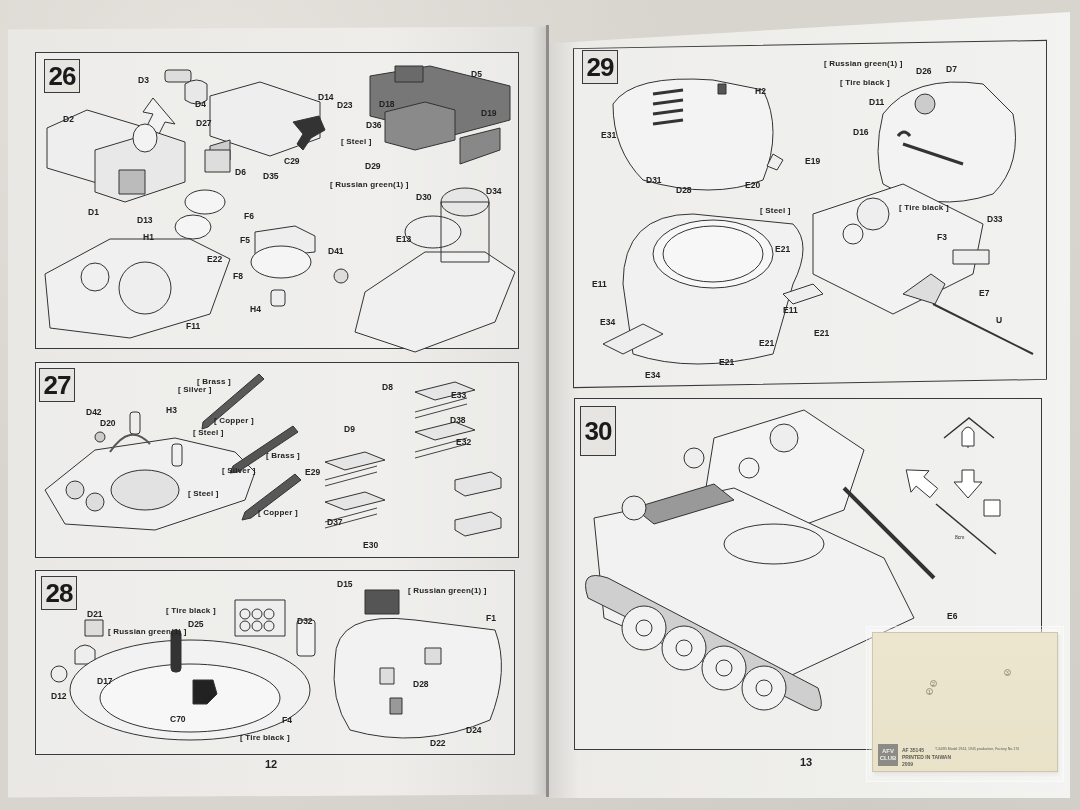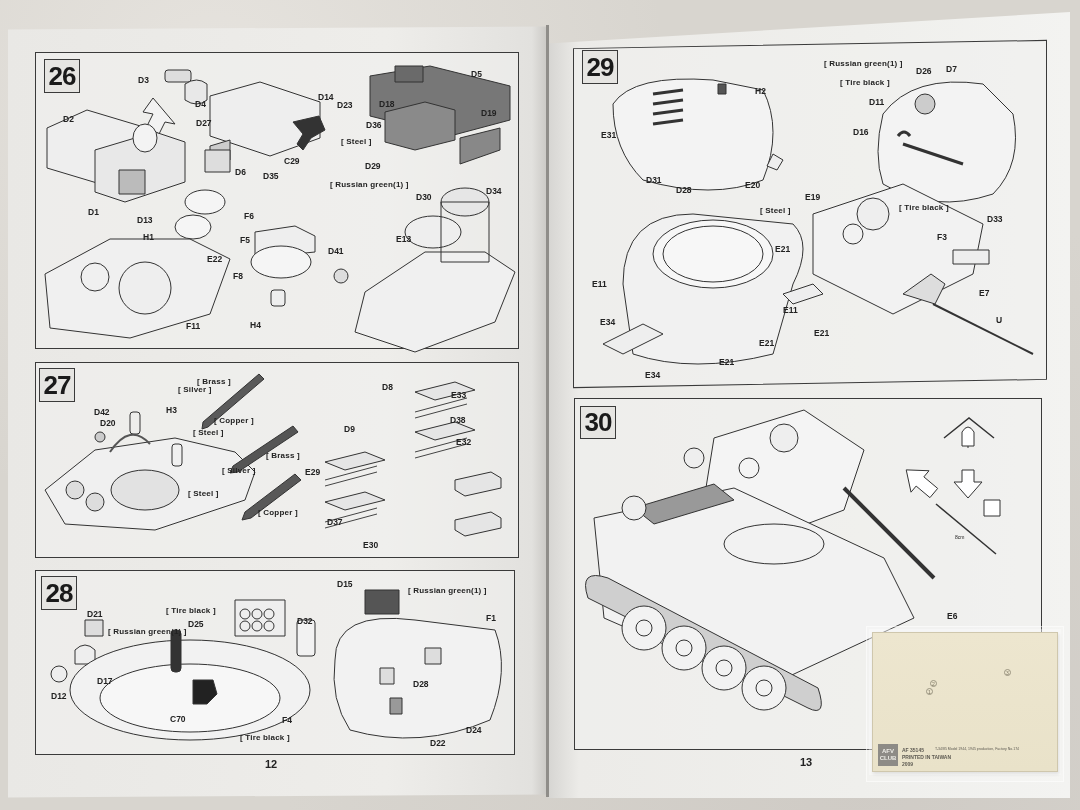--- a/index.html
+++ b/index.html
@@ -161,21 +161,21 @@
 <span class="lbl" style="left:365px;top:162px;">D29</span>
 <span class="lbl" style="left:416px;top:193px;">D30</span>
 <span class="lbl" style="left:486px;top:187px;">D34</span>
 <span class="lbl paint" style="left:330px;top:181px;">[ Russian green(1) ]</span>
 <span class="lbl" style="left:143px;top:233px;">H1</span>
 <span class="lbl" style="left:207px;top:255px;">E22</span>
 <span class="lbl" style="left:186px;top:322px;">F11</span>
 <span class="lbl" style="left:244px;top:212px;">F6</span>
 <span class="lbl" style="left:240px;top:236px;">F5</span>
 <span class="lbl" style="left:233px;top:272px;">F8</span>
-<span class="lbl" style="left:250px;top:321px;">H4</span>
+<span class="lbl" style="left:250px;top:305px;">H4</span>
 <span class="lbl" style="left:328px;top:247px;">D41</span>
 <span class="lbl" style="left:396px;top:235px;">E13</span>
 
 <div class="step-box" style="left:35px;top:362px;width:484px;height:196px;"></div>
 <div class="step-num" style="left:39px;top:368px;width:36px;height:34px;">27</div>
 
 <svg class="art" style="left:35px;top:362px;" width="484" height="196" viewBox="0 0 484 196" fill="none" stroke="#333" stroke-width="1">
 
   <path d="M10 128 l50 -40 l80 -12 l60 14 l20 20 l-10 28 l-90 30 l-90 -6z" fill="#f0f0f0"></path>
   <ellipse cx="110" cy="128" rx="34" ry="20" fill="#e2e2e2"></ellipse>
@@ -193,21 +193,21 @@
   <path d="M290 100 l40 -10 l20 8 l-40 10z" fill="#e5e5e5"></path>
   <path d="M290 140 l40 -10 l20 8 l-40 10z" fill="#e5e5e5"></path>
   <path d="M290 118 l52 -14 M290 124 l52 -14 M290 160 l52 -14 M290 166 l52 -14" stroke="#444"></path>
   <path d="M380 30 l40 -10 l20 8 l-40 10z" fill="#e5e5e5"></path>
   <path d="M380 70 l40 -10 l20 8 l-40 10z" fill="#e5e5e5"></path>
   <path d="M380 50 l52 -14 M380 56 l52 -14 M380 90 l52 -14 M380 96 l52 -14" stroke="#444"></path>
   <path d="M420 118 l36 -8 l10 6 v10 l-36 8 l-10 -6z" fill="#e5e5e5"></path>
   <path d="M420 158 l36 -8 l10 6 v10 l-36 8 l-10 -6z" fill="#e5e5e5"></path>
 </svg>
 
-<span class="lbl" style="left:86px;top:408px;margin-left:8px;">D42</span>
+<span class="lbl" style="left:86px;top:408px;">D42</span>
 <span class="lbl" style="left:100px;top:419px;">D20</span>
 <span class="lbl" style="left:166px;top:406px;">H3</span>
 <span class="lbl paint" style="left:197px;top:378px;">[ Brass ]</span>
 <span class="lbl paint" style="left:178px;top:386px;">[ Silver ]</span>
 <span class="lbl paint" style="left:214px;top:417px;">[ Copper ]</span>
 <span class="lbl paint" style="left:193px;top:429px;">[ Steel ]</span>
 <span class="lbl paint" style="left:222px;top:467px;">[ Silver ]</span>
 <span class="lbl paint" style="left:266px;top:452px;">[ Brass ]</span>
 <span class="lbl paint" style="left:188px;top:490px;">[ Steel ]</span>
 <span class="lbl paint" style="left:258px;top:509px;">[ Copper ]</span>
@@ -295,21 +295,21 @@
   <path d="M360 260 l100 50" stroke="#333" stroke-width="2"></path>
   <path d="M330 250 l28 -20 l14 10 l-10 20z" fill="#ddd"></path>
   <rect x="380" y="206" width="36" height="14" fill="#eee"></rect>
   <path d="M210 250 l30 -10 l10 10 l-30 10z" fill="#eee"></path>
 </svg>
 
 <span class="lbl" style="left:755px;top:87px;">H2</span>
 <span class="lbl" style="left:601px;top:131px;">E31</span>
 <span class="lbl" style="left:646px;top:176px;">D31</span>
 <span class="lbl" style="left:676px;top:186px;">D28</span>
-<span class="lbl" style="left:805px;top:157px;margin-top:36px;">E19</span>
+<span class="lbl" style="left:805px;top:157px;">E19</span>
 <span class="lbl" style="left:745px;top:181px;">E20</span>
 <span class="lbl paint" style="left:760px;top:207px;">[ Steel ]</span>
 <span class="lbl paint" style="left:824px;top:60px;">[ Russian green(1) ]</span>
 <span class="lbl paint" style="left:840px;top:79px;">[ Tire black ]</span>
 <span class="lbl" style="left:916px;top:67px;">D26</span>
 <span class="lbl" style="left:946px;top:65px;">D7</span>
 <span class="lbl" style="left:869px;top:98px;">D11</span>
 <span class="lbl" style="left:853px;top:128px;">D16</span>
 <span class="lbl paint" style="left:899px;top:204px;">[ Tire black ]</span>
 <span class="lbl" style="left:987px;top:215px;text-align:center;">D33</span>
@@ -319,21 +319,21 @@
 <span class="lbl" style="left:979px;top:289px;">E7</span>
 <span class="lbl" style="left:996px;top:316px;">U</span>
 <span class="lbl" style="left:600px;top:318px;">E34</span>
 <span class="lbl" style="left:759px;top:339px;">E21</span>
 <span class="lbl" style="left:719px;top:358px;">E21</span>
 <span class="lbl" style="left:645px;top:371px;">E34</span>
 <span class="lbl" style="left:783px;top:306px;">E11</span>
 <span class="lbl" style="left:814px;top:329px;">E21</span>
 
 <div class="step-box" style="left:574px;top:398px;width:468px;height:352px;"></div>
-<div class="step-num" style="left:580px;top:406px;width:36px;height:33px;">30</div>
+<div class="step-num" style="left:580px;top:406px;width:36px;height:50px;">30</div>
 
 <svg class="art" style="left:574px;top:398px;" width="468" height="352" viewBox="0 0 468 352" fill="none" stroke="#333" stroke-width="1">
 
   <path d="M140 40 l90 -28 l60 40 l-20 60 l-80 30 l-60 -40z" fill="#f4f4f4"></path>
   <circle cx="210" cy="40" r="14" fill="#eee"></circle>
   <circle cx="175" cy="70" r="10"></circle>
   <path d="M270 90 l90 90" stroke="#333" stroke-width="4"></path>
 
   <path d="M20 120 l140 -30 l150 70 l30 60 l-150 70 l-160 -70z" fill="#f2f2f2"></path>
   <ellipse cx="200" cy="146" rx="50" ry="20"></ellipse>

